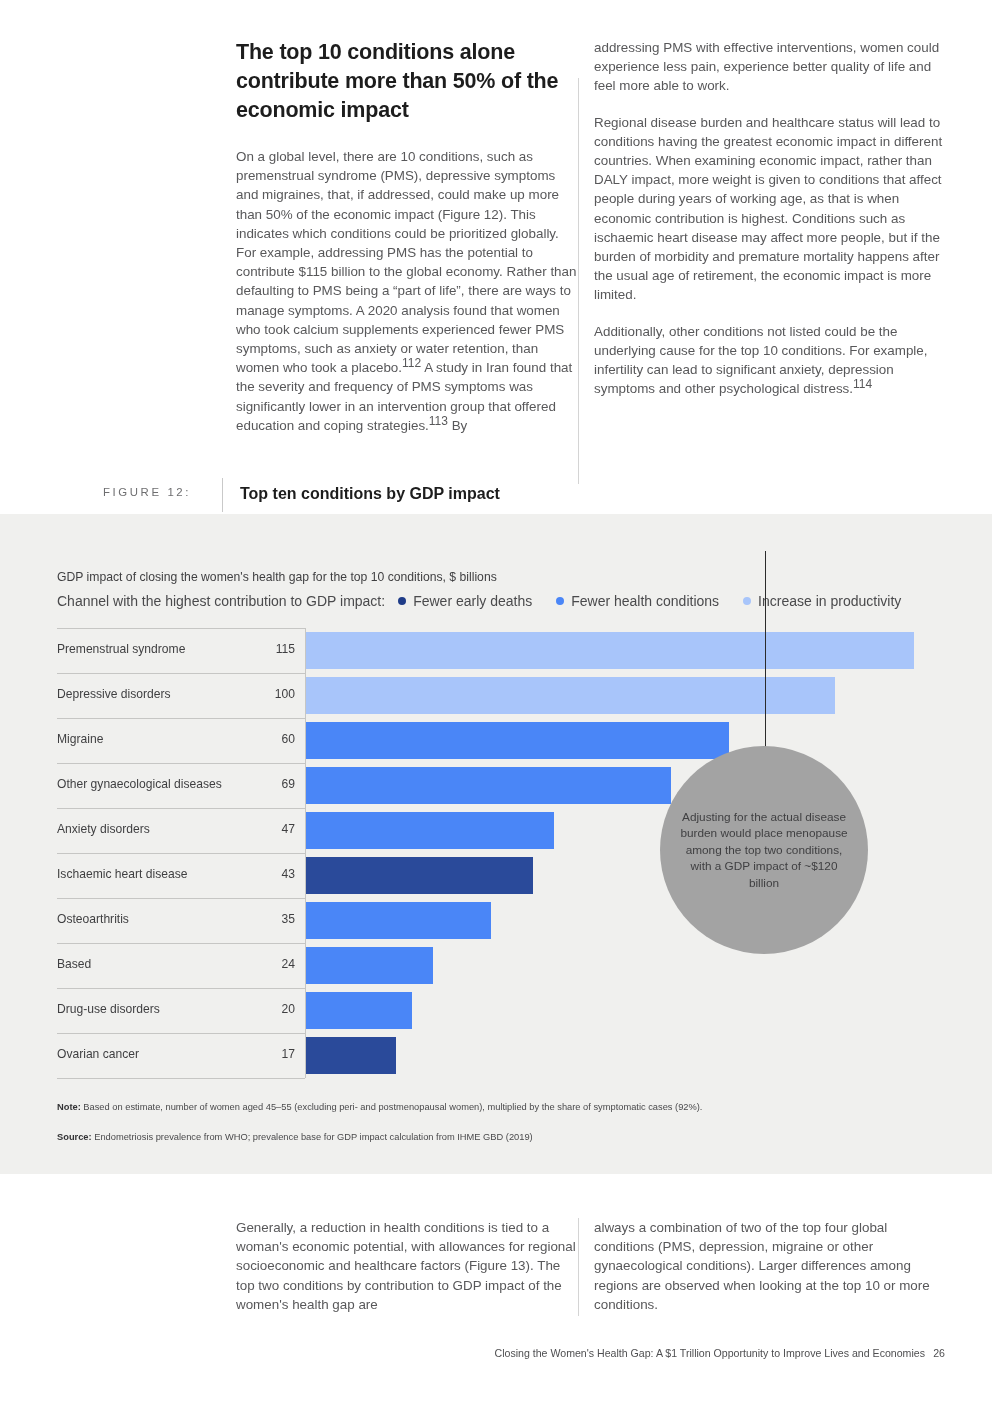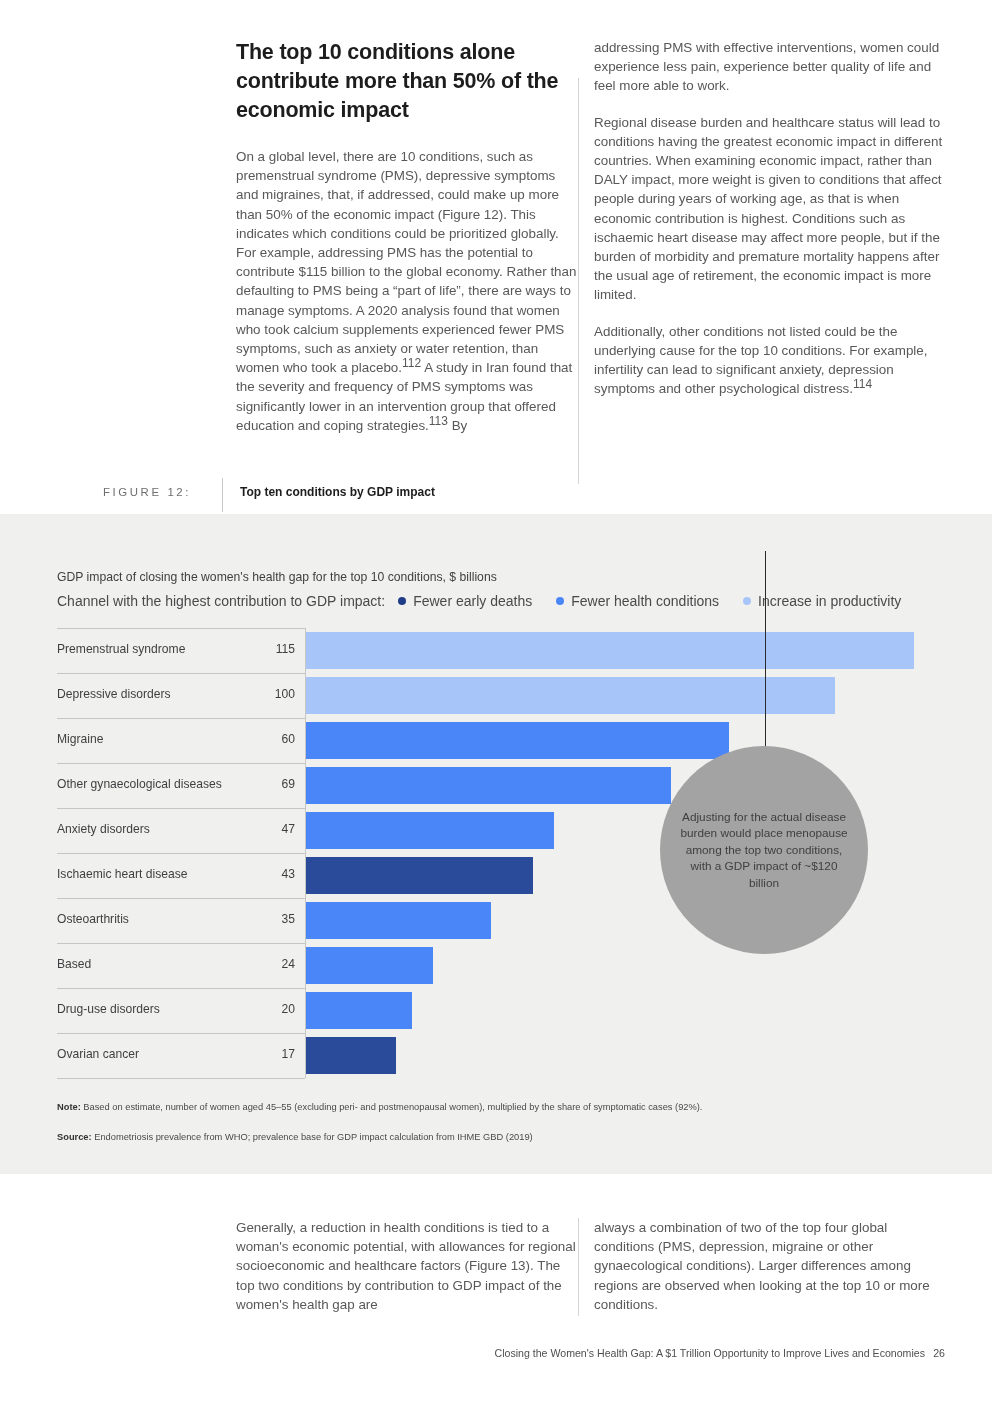--- a/index.html
+++ b/index.html
@@ -30,21 +30,21 @@
 
   
   .figcap{position:absolute;left:0;top:478px;width:992px;height:36px;}
   .figcap .label{
     position:absolute;left:103px;top:8px;
     font-size:11.4px;letter-spacing:2.6px;color:#6e6e70;font-weight:400;
   }
   .figcap .bar{position:absolute;left:222px;top:0px;width:1px;height:34px;background:#c9c9c9;}
   .figcap .title{
     position:absolute;left:240px;top:7px;
-    font-size:12px;font-weight:700;color:#1d1d1d;
+    font-size:16px;font-weight:700;color:#1d1d1d;
   }
 
   
   .figure{position:absolute;left:0;top:514px;width:992px;height:660px;background:#f0f0ee;}
   .fig-subtitle{position:absolute;left:57px;top:56px;font-size:12.2px;color:#3f3f41;}
   .legend{position:absolute;left:57px;top:79px;height:16px;font-size:14px;color:#4a4a4c;
           display:flex;align-items:center;}
   .legend .lead{margin-right:13px;}
   .legend .item{display:flex;align-items:center;margin-right:24px;}
   .legend .dot{width:8px;height:8px;border-radius:50%;margin-right:7px;display:inline-block;}

